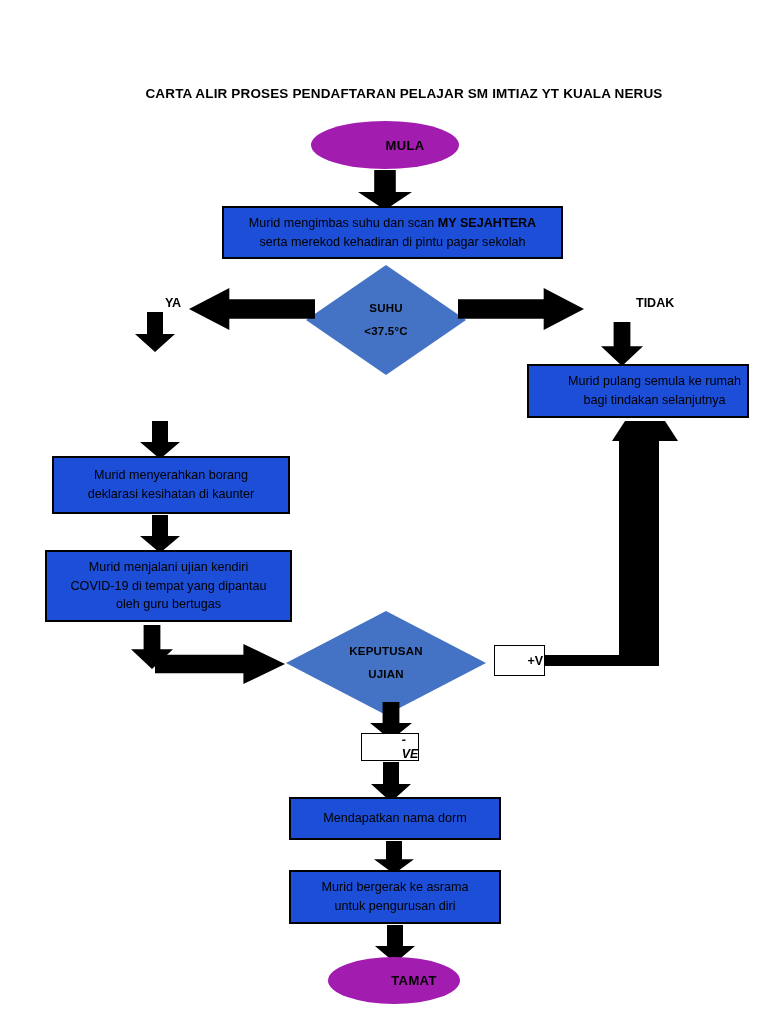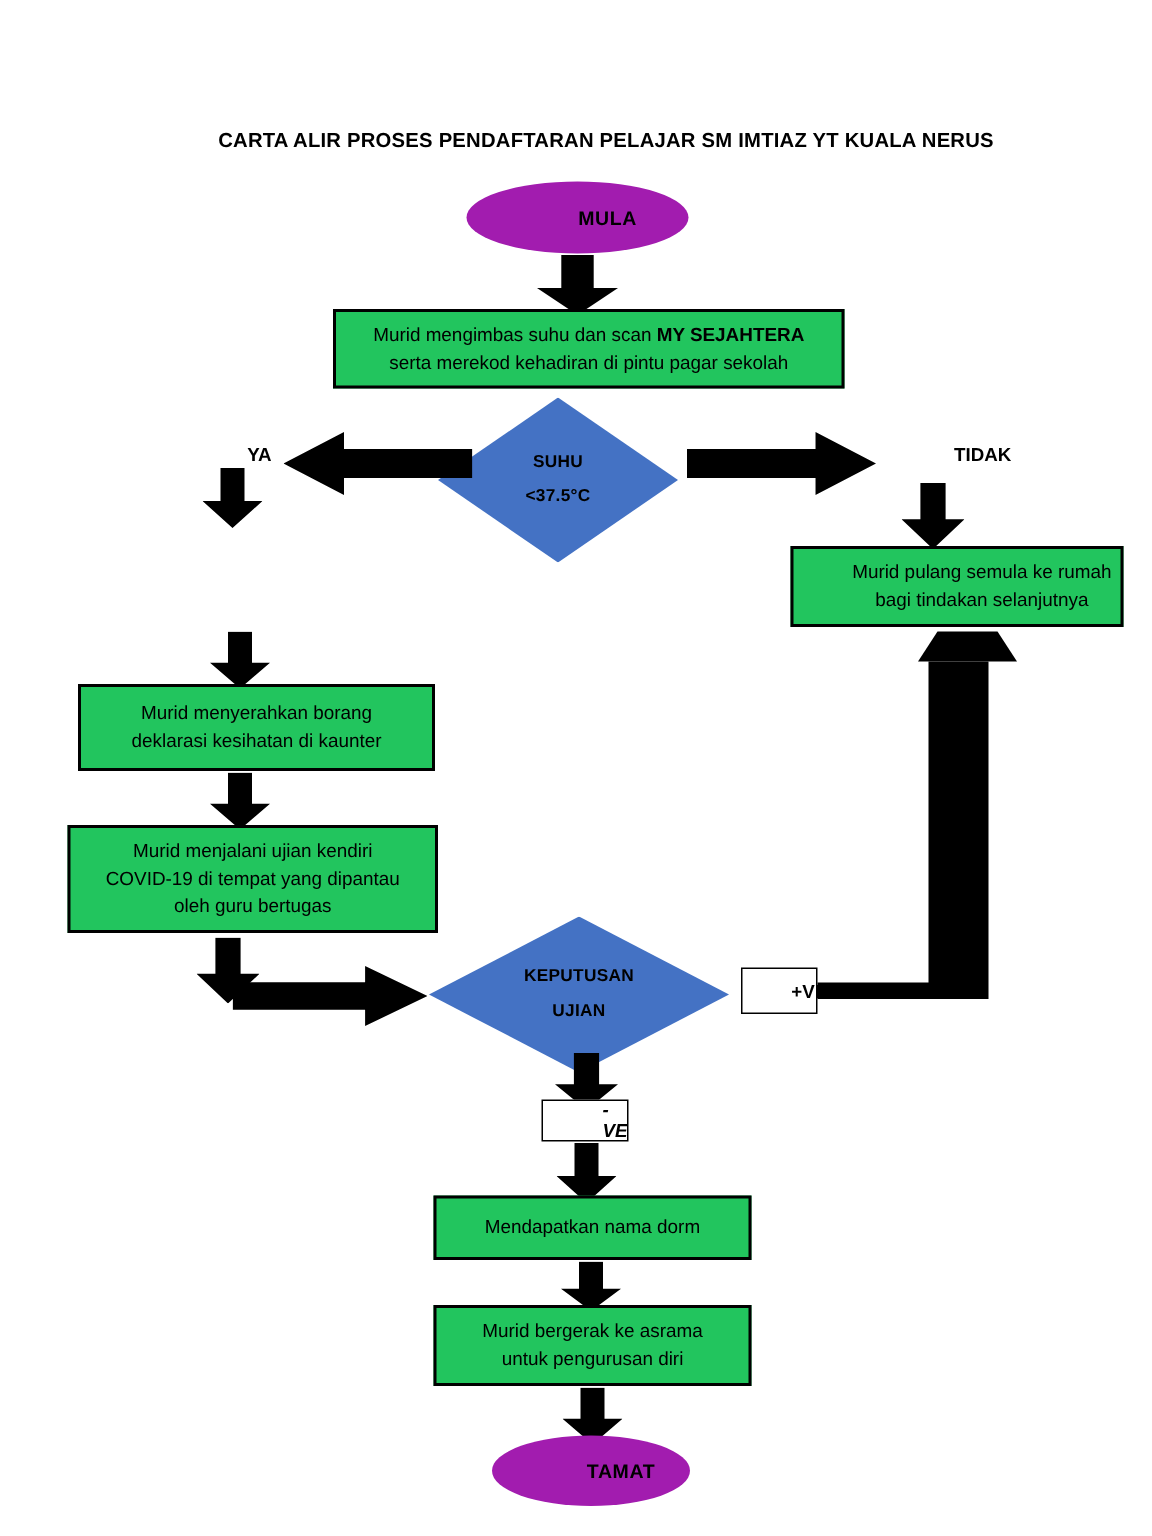--- a/index.html
+++ b/index.html
@@ -42,21 +42,21 @@
     justify-content: center;
     font-size: 13px;
     font-weight: bold;
     color: #000;
     letter-spacing: 0.4px;
   }
 
   
   .pbox {
     border: 2px solid #000000;
-    background: #22c55e;
+    background: #1d4ed8;
     display: flex;
     align-items: center;
     justify-content: center;
     text-align: center;
     font-size: 12.6px;
     line-height: 1.5;
     color: #000;
     padding: 2px 6px;
   }
   .pbox .b { font-weight: bold; }
@@ -144,21 +144,21 @@
 
   <div class="abs arrow-down" style="left:358px; top:170px; width:54px; height:40px;"></div>
 
   <div class="abs pbox" style="left:222px; top:206px; width:341px; height:53px;">
     <div>
       <span>Murid mengimbas suhu dan scan </span><span class="b">MY SEJAHTERA</span><br>
       <span>serta merekod kehadiran di pintu pagar sekolah</span>
     </div>
   </div>
 
-  <div class="abs diamond-wrap" style="left:292px; top:265px; width:160px; height:110px;text-decoration:underline;">
+  <div class="abs diamond-wrap" style="left:306px; top:265px; width:160px; height:110px;text-decoration:underline;">
     <div class="diamond-shape"></div>
     <div class="diamond-text">
       <span>SUHU</span>
       <span>&lt;37.5°C</span>
     </div>
   </div>
 
   <div class="abs arrow-left" style="left:189px; top:288px; width:126px; height:42px;"></div>
   <div class="abs branch-label" style="left:122px; top:296px; width:62px;">YA</div>
 

